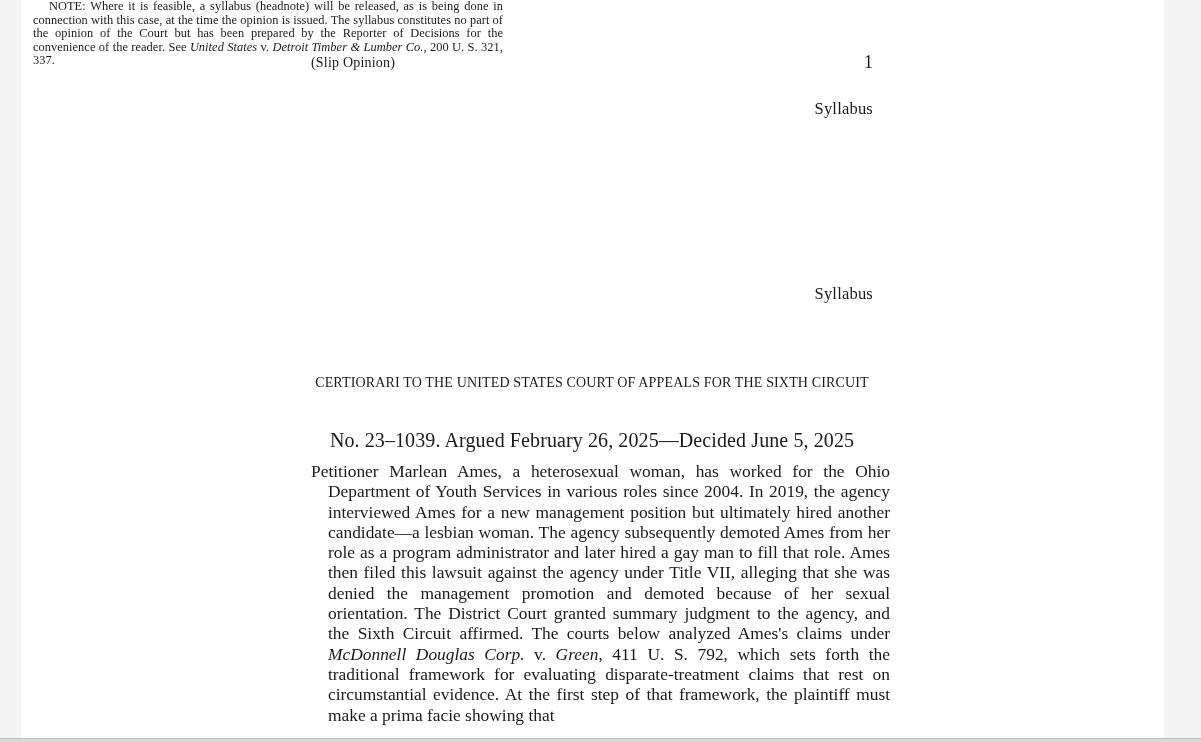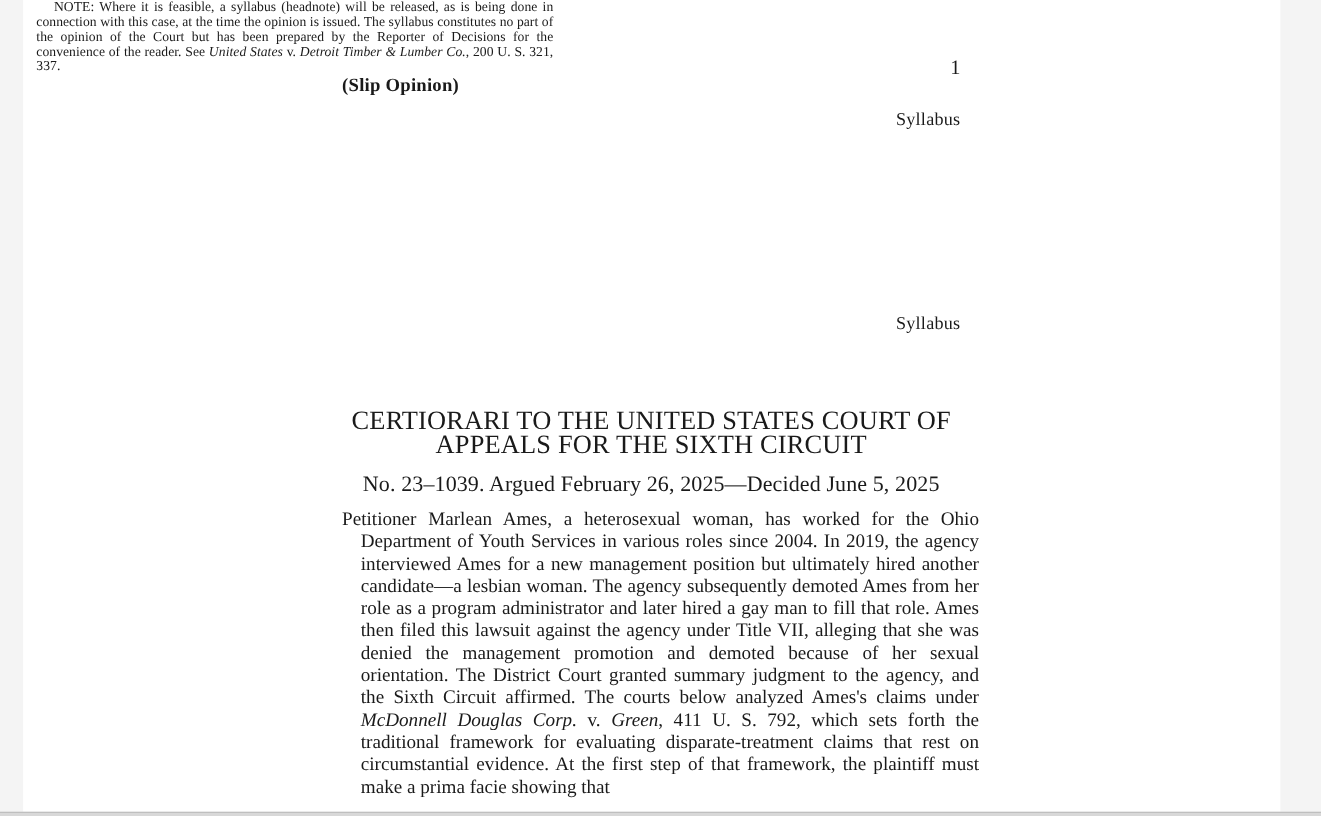--- a/index.html
+++ b/index.html
@@ -44,25 +44,24 @@
   }
 
   
   #running-head {
     top: 52px;
     height: 24px;
   }
   #running-head .slip {
     position: absolute;
     left: 0;
-    top: 16px;
-    font-size: 17px;
+    top: 3px;
+    font-size: 14px;
     letter-spacing: 0.2px;
     white-space: nowrap;
-    font-weight: bold;
   }
   #running-head .term {
     position: absolute;
     left: 0;
     width: 562px;
     text-align: center;
     font-size: 18.5px;
     letter-spacing: 0.6px;
     white-space: nowrap;
   }
@@ -116,21 +115,21 @@
     white-space: nowrap;
   }
   #case-caption .vs {
     font-style: italic;
   }
 
   
   #certiorari {
     top: 372px;
     text-align: center;
-    font-size: 24px;
+    font-size: 14px;
     line-height: 22px;
     letter-spacing: 0.15px;
   }
 
   
   #docket-line {
     top: 429px;
     text-align: center;
     font-size: 20px;
     letter-spacing: 0.1px;

